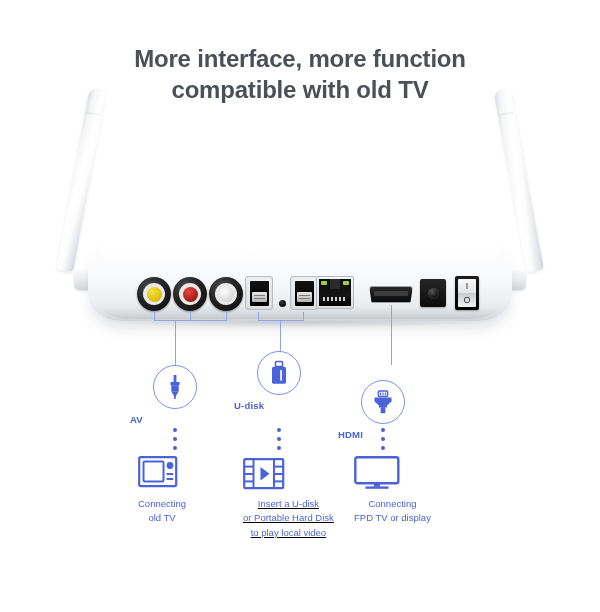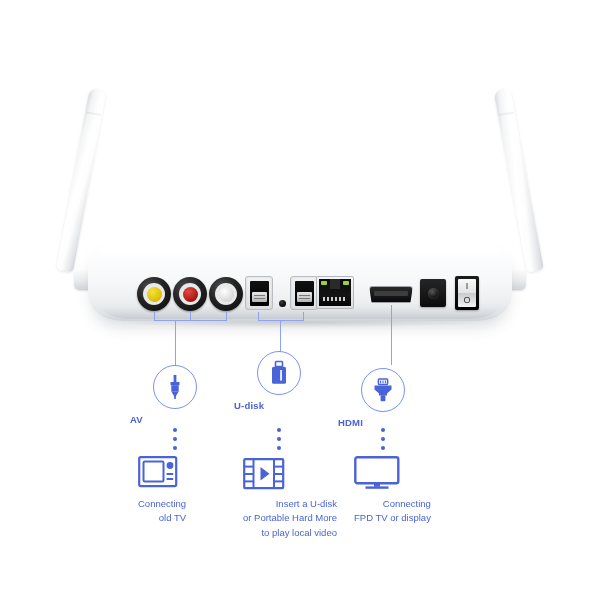--- a/index.html
+++ b/index.html
@@ -299,40 +299,42 @@
   }
   .dots span {
     display: block;
     width: 4px; height: 4px; border-radius: 50%;
     background: #4a63d8;
   }
 
   
   .feature {
     position: absolute;
-    text-align: right;
+    text-align: center;
   }
   .feature-icon {
     height: 38px;
     display: flex;
     align-items: flex-end;
     margin-bottom: 7px;
   }
   .feature-text {
     font-size: 9.5px;
     color: #4a63d8;
     line-height: 1.5;
     white-space: nowrap;
   }
   .feature-text span { display: block; }
 </style>
 </head>
 <body>
 
 <div class="title-block">
+  <span class="title-line">More interface, more function</span>
+  <span class="title-line">compatible with old TV</span>
 </div>
 
 <div class="device-stage">
 
   <div class="antenna antenna-left"></div>
   <div class="antenna antenna-right"></div>
   <div class="antenna-hinge hinge-left"></div>
   <div class="antenna-hinge hinge-right"></div>
 
   <div class="device-shadow"></div>
@@ -426,21 +428,21 @@
 
     <svg width="22" height="26" viewBox="0 0 22 26">
       <rect x="7.5" y="1.5" width="7" height="5" rx="0.8" fill="none" stroke="#4a63d8" stroke-width="1.6"></rect>
       <rect x="4" y="6.8" width="14" height="17" rx="1.6" fill="#4a63d8"></rect>
       <rect x="12.2" y="10" width="1.7" height="10.6" fill="#ffffff"></rect>
     </svg>
   </div>
   <div class="icon-circle-label">U-disk</div>
 </div>
 
-<div class="icon-circle-item" style="left:338px; top:368px;">
+<div class="icon-circle-item" style="left:338px; top:380px;">
   <div class="icon-circle">
 
     <svg width="26" height="26" viewBox="0 0 26 26">
       <rect x="8.4" y="2" width="9.2" height="5.4" rx="0.8" fill="none" stroke="#4a63d8" stroke-width="1.5"></rect>
       <line x1="10.6" y1="3.4" x2="10.6" y2="6.2" stroke="#4a63d8" stroke-width="1.1"></line>
       <line x1="13" y1="3.4" x2="13" y2="6.2" stroke="#4a63d8" stroke-width="1.1"></line>
       <line x1="15.4" y1="3.4" x2="15.4" y2="6.2" stroke="#4a63d8" stroke-width="1.1"></line>
       <path d="M4.5,8.4 L21.5,8.4 L21.5,12.6 L17,16.4 L17,18.6 L9,18.6 L9,16.4 L4.5,12.6 Z" fill="#4a63d8"></path>
       <rect x="10.6" y="18.2" width="4.8" height="6" rx="0.8" fill="#4a63d8"></rect>
     </svg>
@@ -474,39 +476,39 @@
       <line x1="28.6" y1="18" x2="35.2" y2="18" stroke="#4a63d8" stroke-width="2"></line>
       <line x1="28.6" y1="23" x2="35.2" y2="23" stroke="#4a63d8" stroke-width="2"></line>
     </svg>
   </div>
   <div class="feature-text">
     <span>Connecting</span>
     <span>old TV</span>
   </div>
 </div>
 
-<div class="feature" style="left:243px; top:452px;">
+<div class="feature" style="left:243px; top:452px;text-decoration:underline;">
   <div class="feature-icon">
 
     <svg width="42" height="32" viewBox="0 0 42 32">
       <rect x="1.2" y="1.2" width="39" height="29" rx="1" fill="none" stroke="#4a63d8" stroke-width="2.2"></rect>
       <line x1="10.5" y1="1.2" x2="10.5" y2="30.2" stroke="#4a63d8" stroke-width="2"></line>
       <line x1="31" y1="1.2" x2="31" y2="30.2" stroke="#4a63d8" stroke-width="2"></line>
       <line x1="1.2" y1="8.6" x2="10.5" y2="8.6" stroke="#4a63d8" stroke-width="2"></line>
       <line x1="1.2" y1="16" x2="10.5" y2="16" stroke="#4a63d8" stroke-width="2"></line>
       <line x1="1.2" y1="23.4" x2="10.5" y2="23.4" stroke="#4a63d8" stroke-width="2"></line>
       <line x1="31" y1="8.6" x2="40.2" y2="8.6" stroke="#4a63d8" stroke-width="2"></line>
       <line x1="31" y1="16" x2="40.2" y2="16" stroke="#4a63d8" stroke-width="2"></line>
       <line x1="31" y1="23.4" x2="40.2" y2="23.4" stroke="#4a63d8" stroke-width="2"></line>
       <path d="M17.5,9 L26.5,15.8 L17.5,22.6 Z" fill="#4a63d8"></path>
     </svg>
   </div>
   <div class="feature-text">
     <span>Insert a U-disk</span>
-    <span>or Portable Hard More</span>
+    <span>or Portable Hard Disk</span>
     <span>to play local video</span>
   </div>
 </div>
 
 <div class="feature" style="left:354px; top:452px;">
   <div class="feature-icon">
 
     <svg width="46" height="34" viewBox="0 0 46 34">
       <rect x="1.3" y="1.3" width="43" height="26" rx="2" fill="none" stroke="#4a63d8" stroke-width="2.4"></rect>
       <rect x="20" y="27.3" width="6" height="3.4" fill="#4a63d8"></rect>

